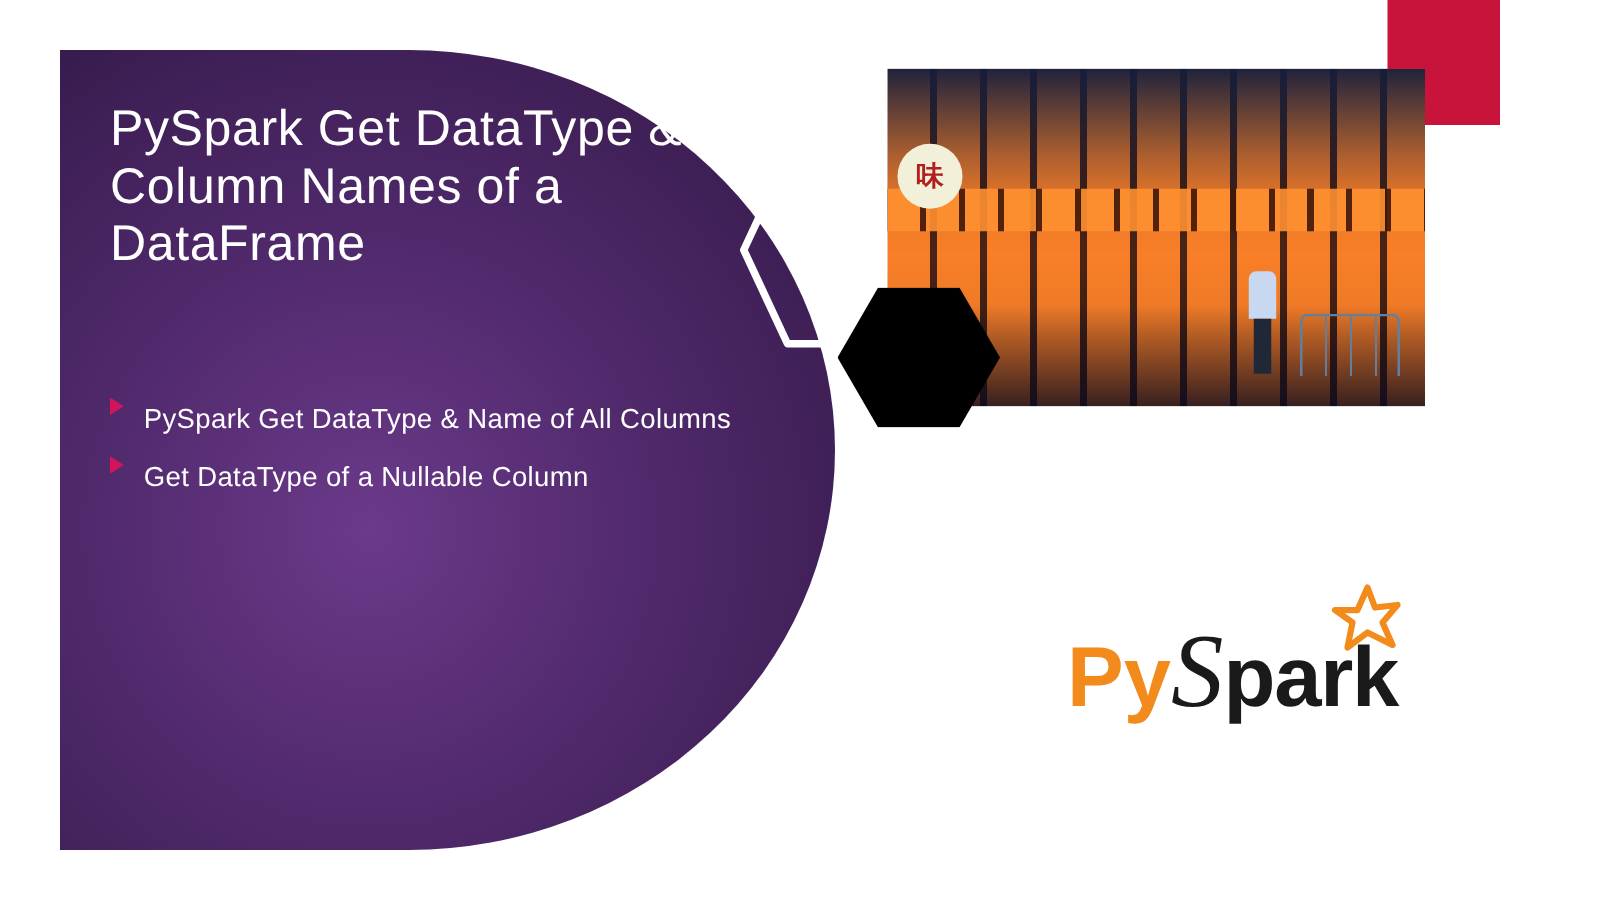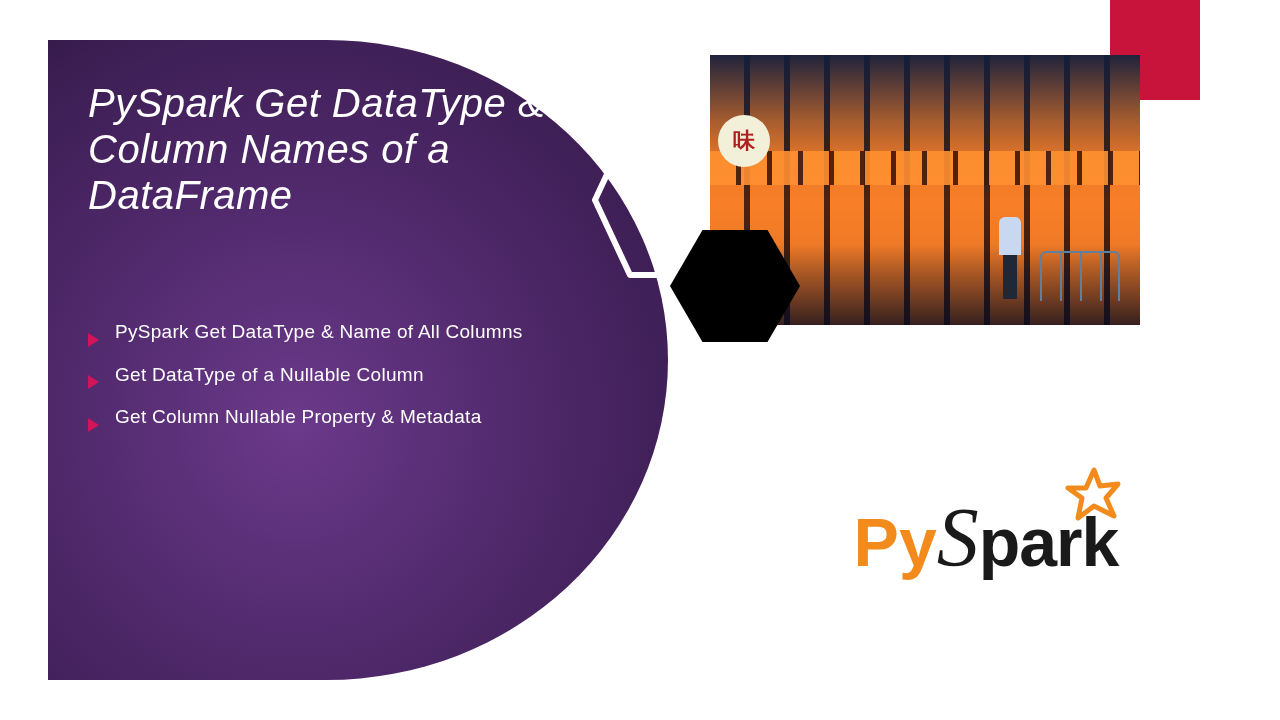--- a/index.html
+++ b/index.html
@@ -30,32 +30,31 @@
     border-bottom-right-radius: 55% 50%;
     padding: 40px 60px 40px 40px;
     color: #ffffff;
   }
   .slide-title {
     font-size: 40px;
     font-weight: 300;
     line-height: 1.15;
     margin-bottom: 100px;
     letter-spacing: 0.5px;
-    font-style: italic;
   }
   .bullets {
     list-style: none;
   }
   .bullets li {
-    font-size: 19px;
+    font-size: 22px;
     font-weight: 300;
     line-height: 1.5;
     margin-bottom: 14px;
     display: flex;
-    align-items: flex-end;
+    align-items: flex-start;
     letter-spacing: 0.3px;
   }
   .triangle {
     display: inline-block;
     width: 0;
     height: 0;
     border-top: 7px solid transparent;
     border-bottom: 7px solid transparent;
     border-left: 11px solid #d4145a;
     margin-right: 16px;
@@ -196,24 +195,20 @@
   <h1 class="slide-title">PySpark Get DataType &amp; Column Names of a DataFrame</h1>
   <ul class="bullets">
     <li>
         <span class="triangle"></span>
         <span>PySpark Get DataType &amp; Name of All Columns</span>
       </li>
     <li>
         <span class="triangle"></span>
         <span>Get DataType of a Nullable Column</span>
       </li>
-    <li>
-        <span class="triangle"></span>
-        <span>Get Column Nullable Property &amp; Metadata</span>
-      </li>
   </ul>
 </div>
 
 <div class="chevron-shape">
   <svg viewBox="0 0 110 160">
     <path d="M 40 5 L 100 5 L 60 80 L 100 155 L 40 155 L 5 80 Z" fill="none" stroke="#ffffff" stroke-width="6" stroke-linejoin="round"></path>
   </svg>
 </div>
 
 <div class="photo">

